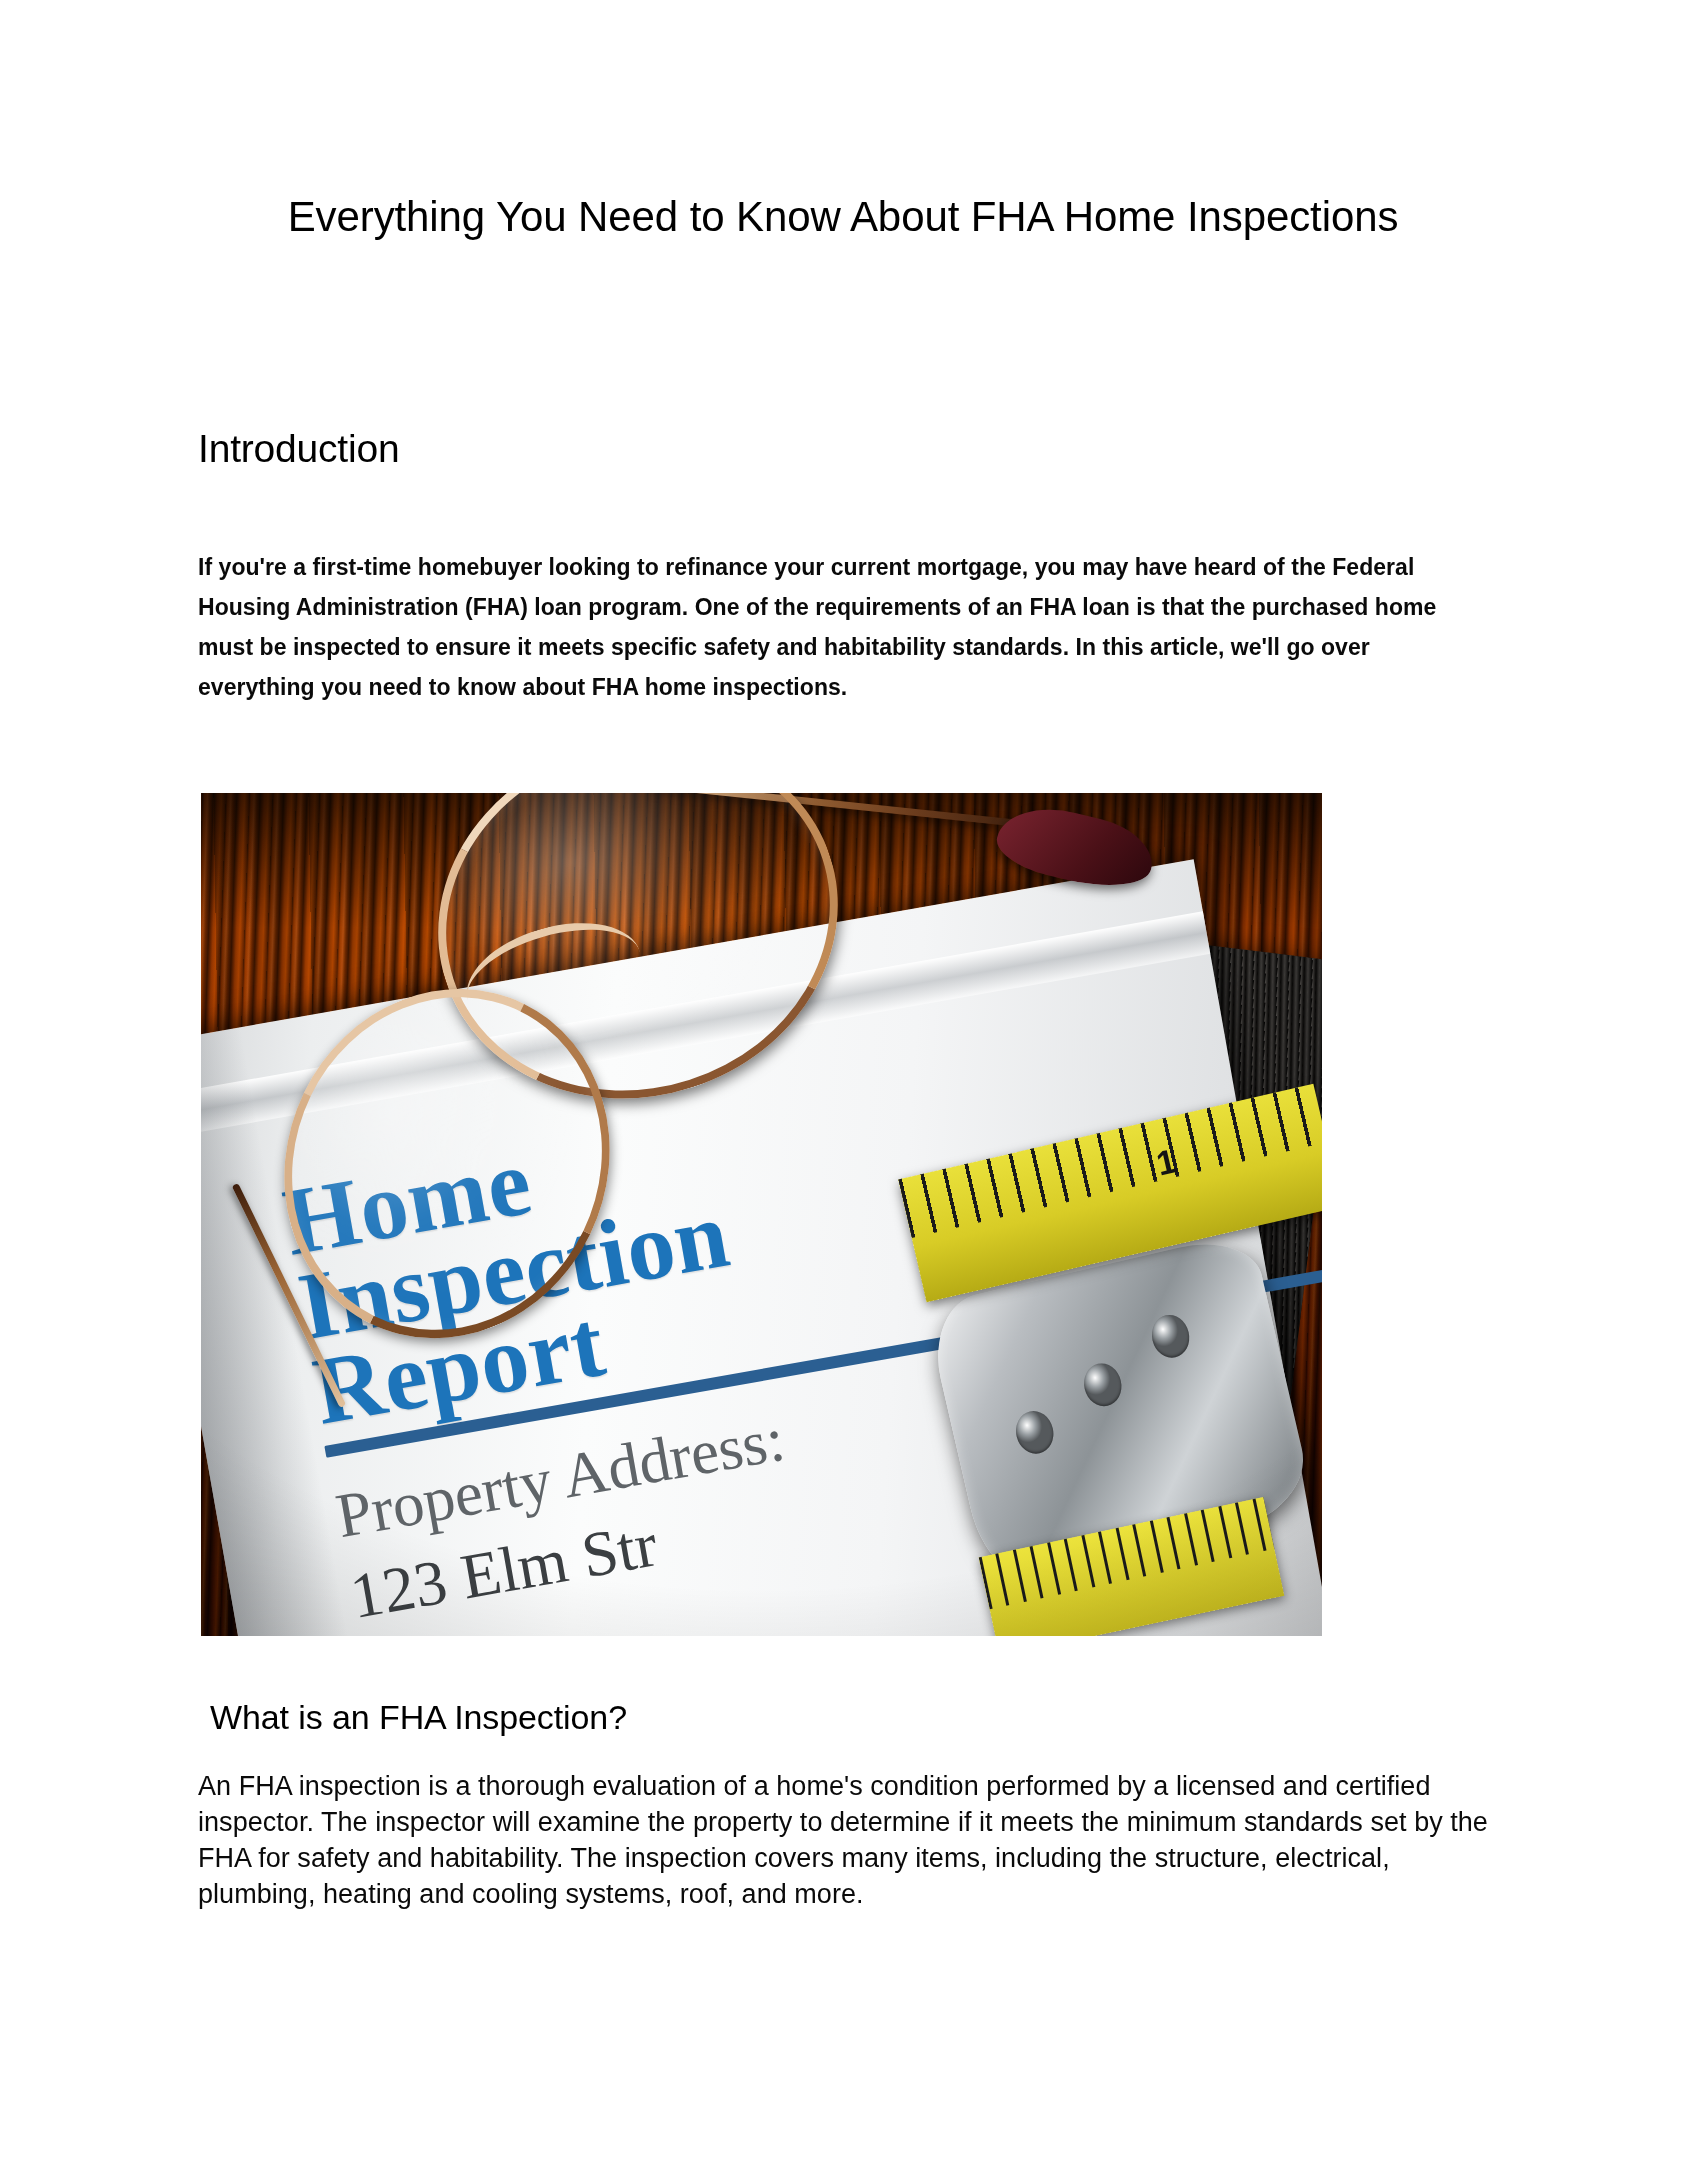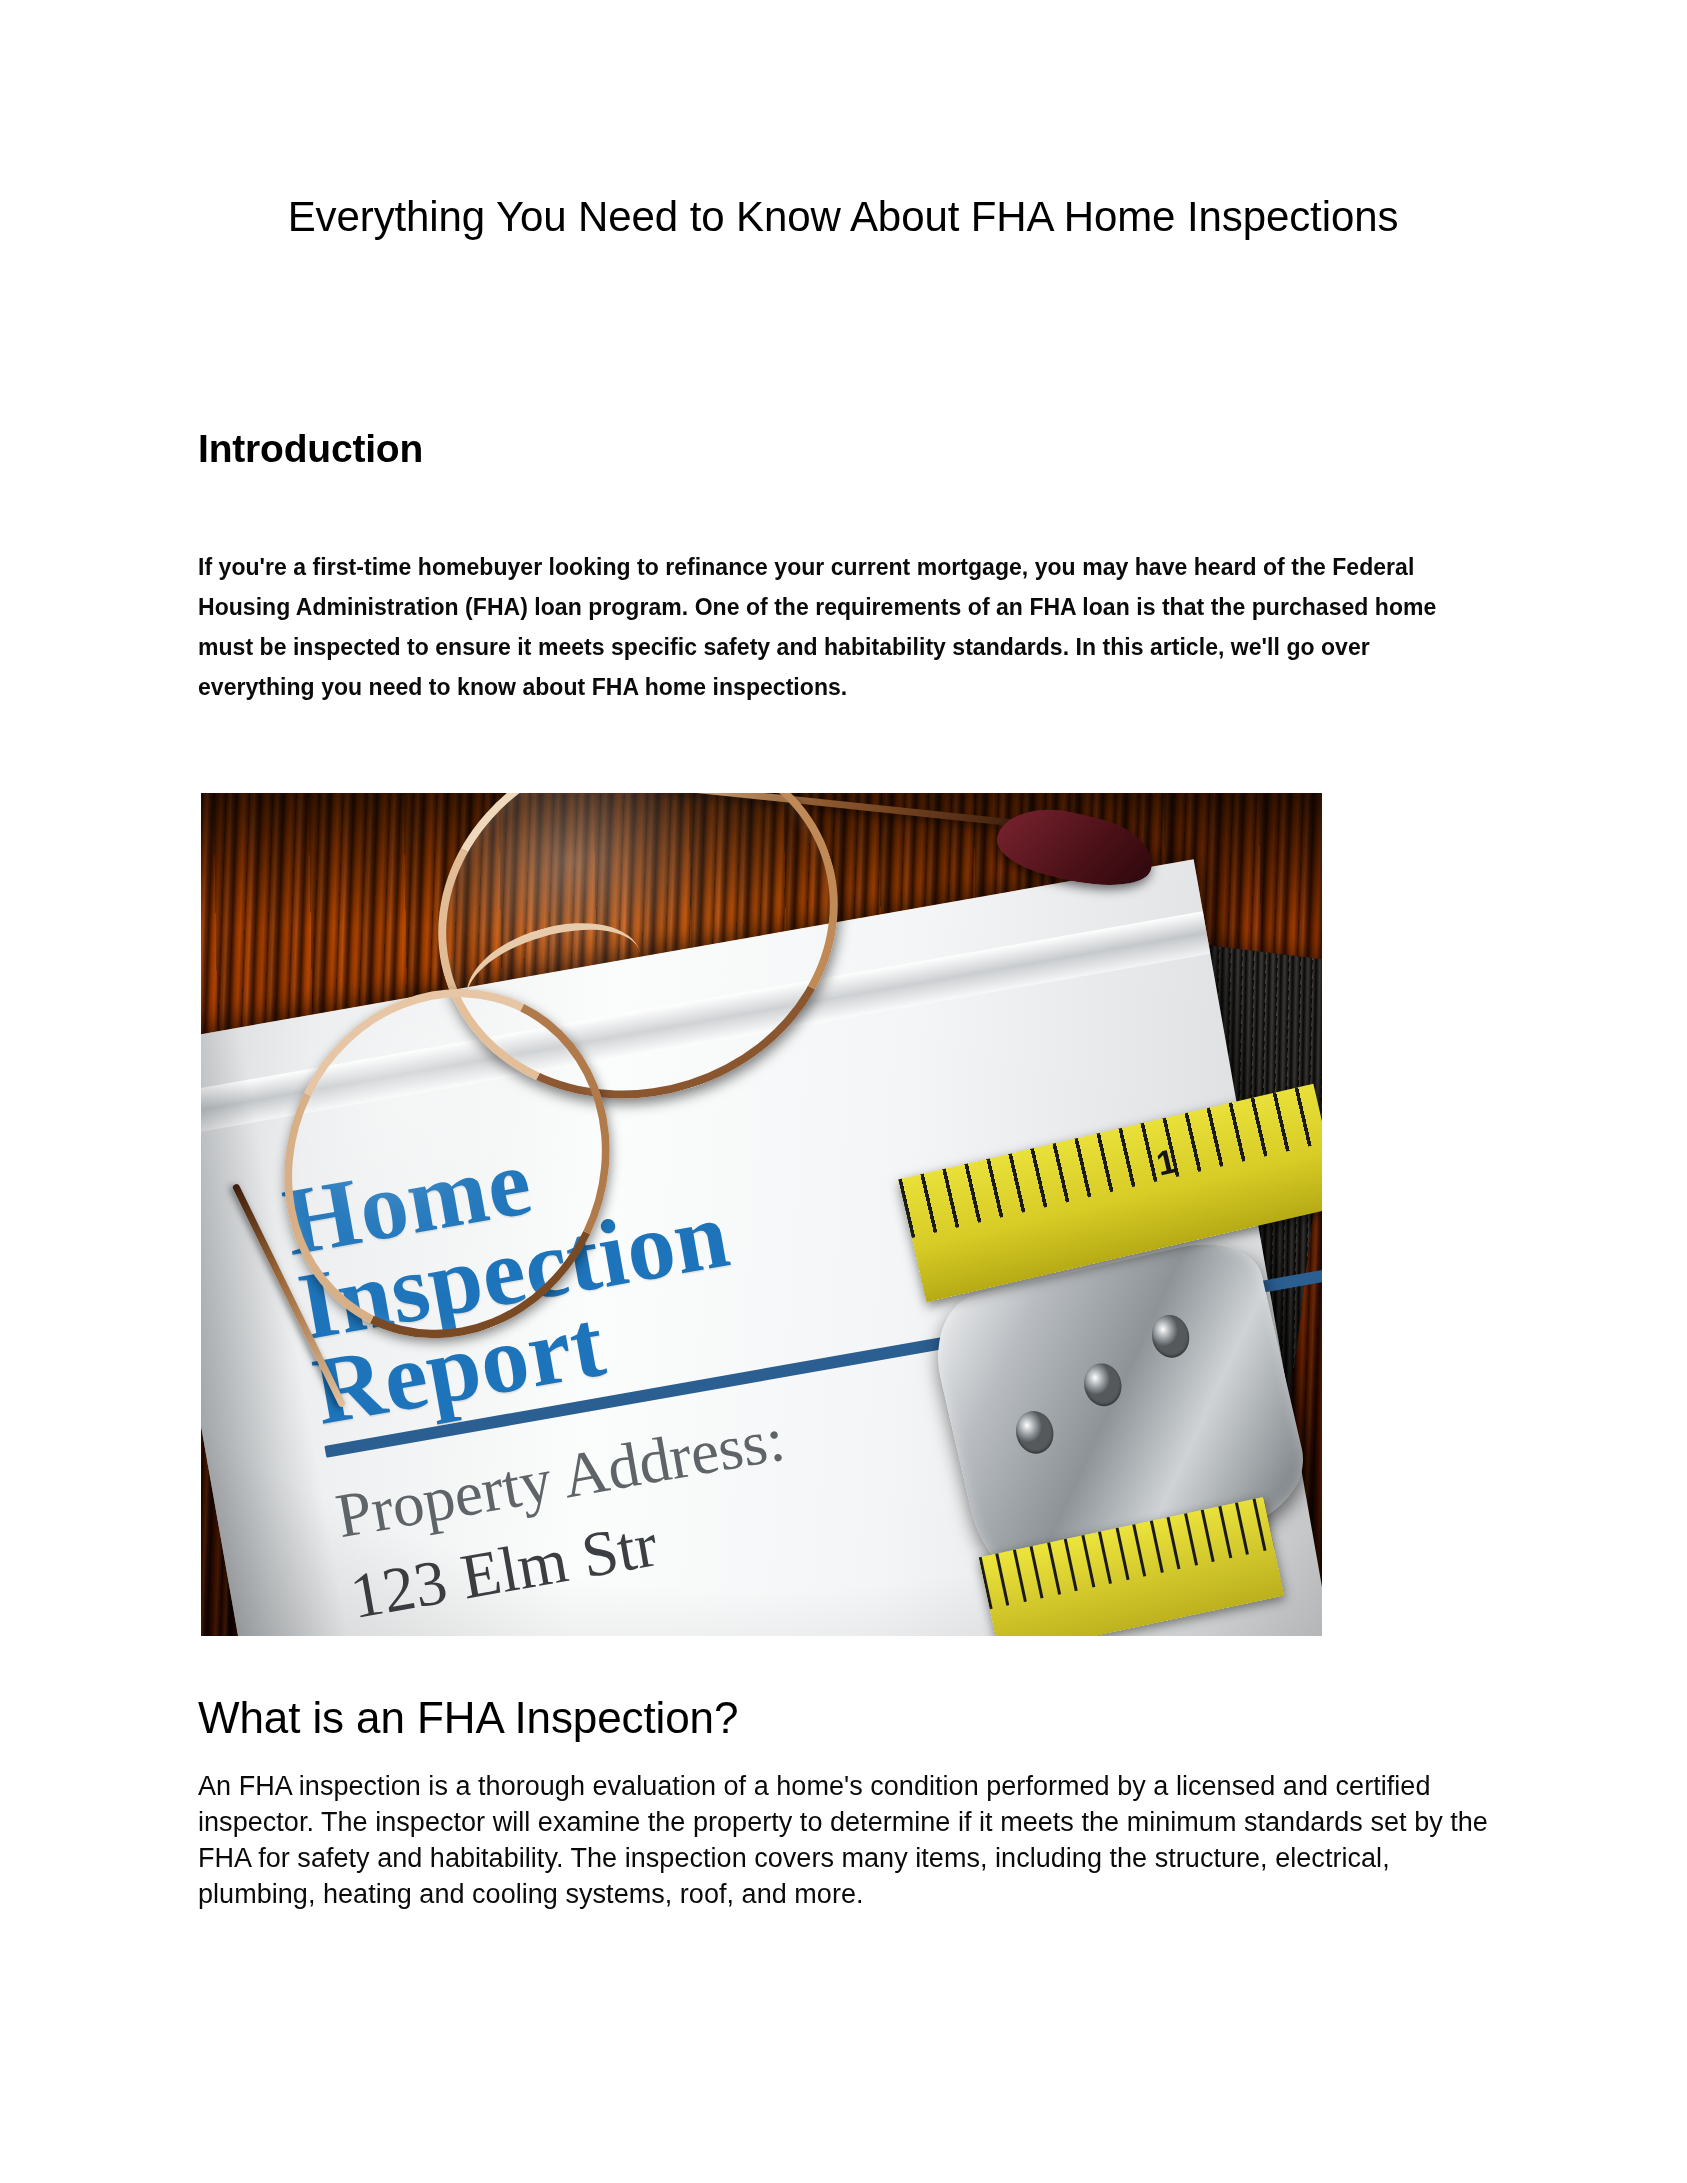--- a/index.html
+++ b/index.html
@@ -38,21 +38,21 @@
     letter-spacing: -0.1px;
   }
 
   
   .h-intro {
     position: absolute;
     left: 198px;
     top: 422px;
     font-size: 39px;
     line-height: 53px;
-    font-weight: 700;
+    font-weight: 400;
     color: #000;
     letter-spacing: -0.2px;
   }
 
   
   .p-intro {
     position: absolute;
     left: 198px;
     top: 547px;
     width: 1293px;
@@ -345,23 +345,23 @@
   .photo-vignette {
     position: absolute;
     inset: 0;
     background: radial-gradient(120% 95% at 50% 45%, rgba(0,0,0,0) 52%, rgba(0,0,0,0.30) 100%);
     pointer-events: none;
   }
 
   
   .h-fha {
     position: absolute;
-    left: 198px;
+    left: 210px;
     top: 1694px;
-    font-size: 44px;
+    font-size: 34px;
     line-height: 47px;
     font-weight: 400;
     color: #000;
     letter-spacing: -0.1px;
   }
 
   .p-fha {
     position: absolute;
     left: 198px;
     top: 1768px;

